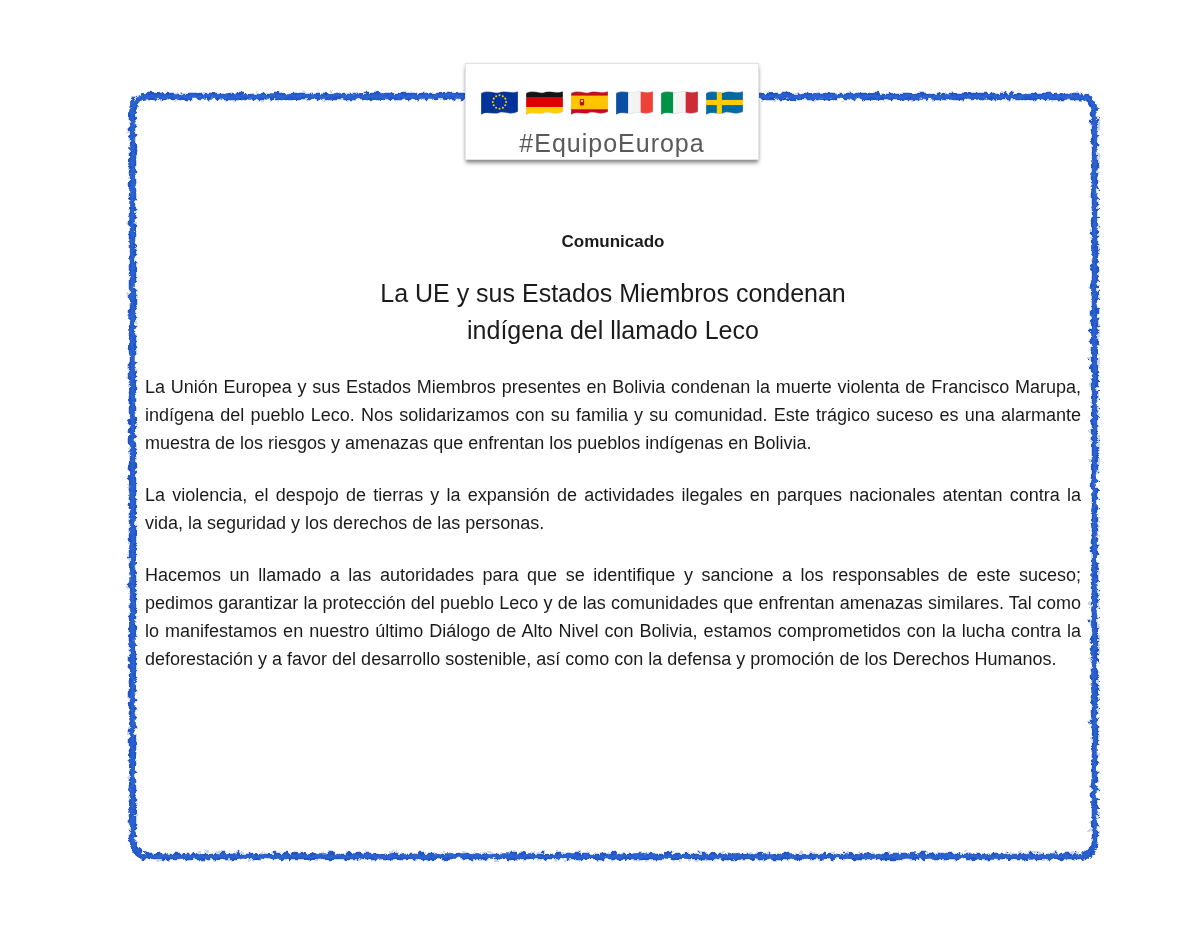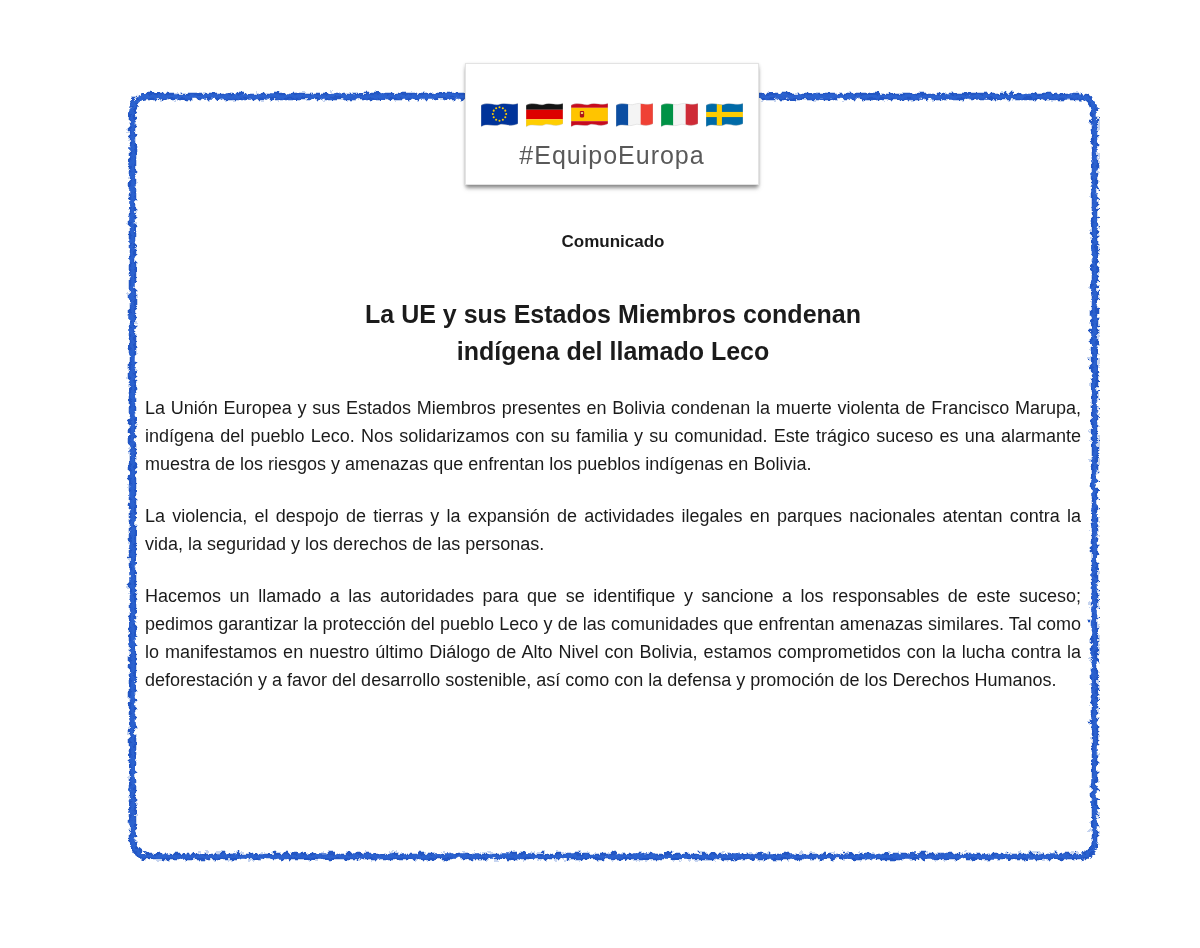--- a/index.html
+++ b/index.html
@@ -22,21 +22,21 @@
     width: 1200px;
     height: 948px;
     pointer-events: none;
   }
   
   .header-card {
     position: absolute;
     left: 465px;
     top: 63px;
     width: 294px;
-    height: 122px;
+    height: 97px;
     background: #ffffff;
     border: 1px solid #e3e3e3;
     box-shadow: 0 4px 4px -1px rgba(60,60,60,0.55), 0 1px 3px rgba(0,0,0,0.15);
     display: flex;
     flex-direction: column;
     align-items: center;
     justify-content: center;
     box-sizing: border-box;
     padding-top: 20px;
   }
@@ -63,25 +63,25 @@
     position: absolute;
     left: 145px;
     top: 232px;
     width: 936px;
     color: #1b1b1b;
   }
   .kicker {
     text-align: center;
     font-weight: bold;
     font-size: 17px;
-    margin: 0 0 44px 0;
+    margin: 0 0 23px 0;
   }
   .title {
     text-align: center;
-    font-weight: bold;
+    font-weight: normal;
     font-size: 25px;
     line-height: 37px;
     margin: 0 0 24px 0;
   }
   .content p {
     font-size: 18px;
     line-height: 28px;
     text-align: justify;
     margin: 0 0 24px 0;
   }

